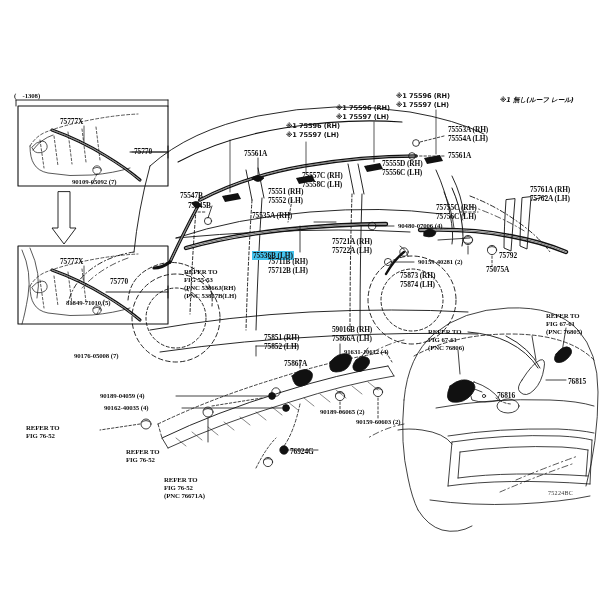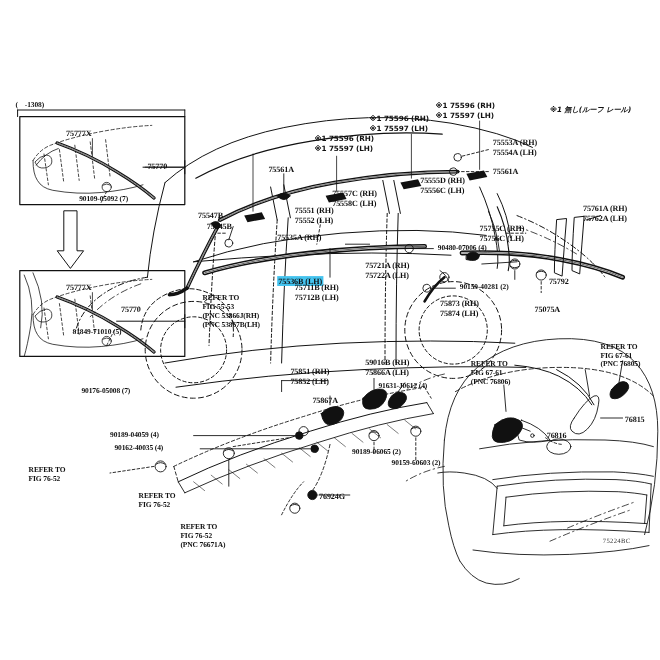--- a/index.html
+++ b/index.html
@@ -340,21 +340,21 @@
 75712B (LH)</div>
       <div class="lbl " style="left: 332px; top: 238px;">75721A (RH)
 75722A (LH)</div>
       <div class="lbl " style="left: 390px; top: 272px; margin-left: 10px;">75873 (RH)
 75874 (LH)</div>
       <div class="lbl sm" style="left: 418px; top: 258px;">90159-40281 (2)</div>
       <div class="lbl sm" style="left: 398px; top: 222px;">90480-07006 (4)</div>
       <div class="lbl " style="left: 436px; top: 204px;">75755C (RH)
 75756C (LH)</div>
       <div class="lbl " style="left: 470px; top: 252px; margin-left: 29px;">75792</div>
-      <div class="lbl " style="left: 486px; top: 278px;">75075A</div>
+      <div class="lbl " style="left: 486px; top: 266px;">75075A</div>
       <div class="lbl " style="left: 530px; top: 186px;">75761A (RH)
 75762A (LH)</div>
       <div class="lbl " style="left: 448px; top: 126px;">75553A (RH)
 75554A (LH)</div>
       <div class="lbl " style="left: 448px; top: 152px;">75561A</div>
       <div class="lbl " style="left: 382px; top: 160px;">75555D (RH)
 75556C (LH)</div>
       <div class="lbl " style="left: 302px; top: 172px;">75557C (RH)
 75558C (LH)</div>
       <div class="lbl jp" style="left: 286px; top: 122px;">※1 75596 (RH)

